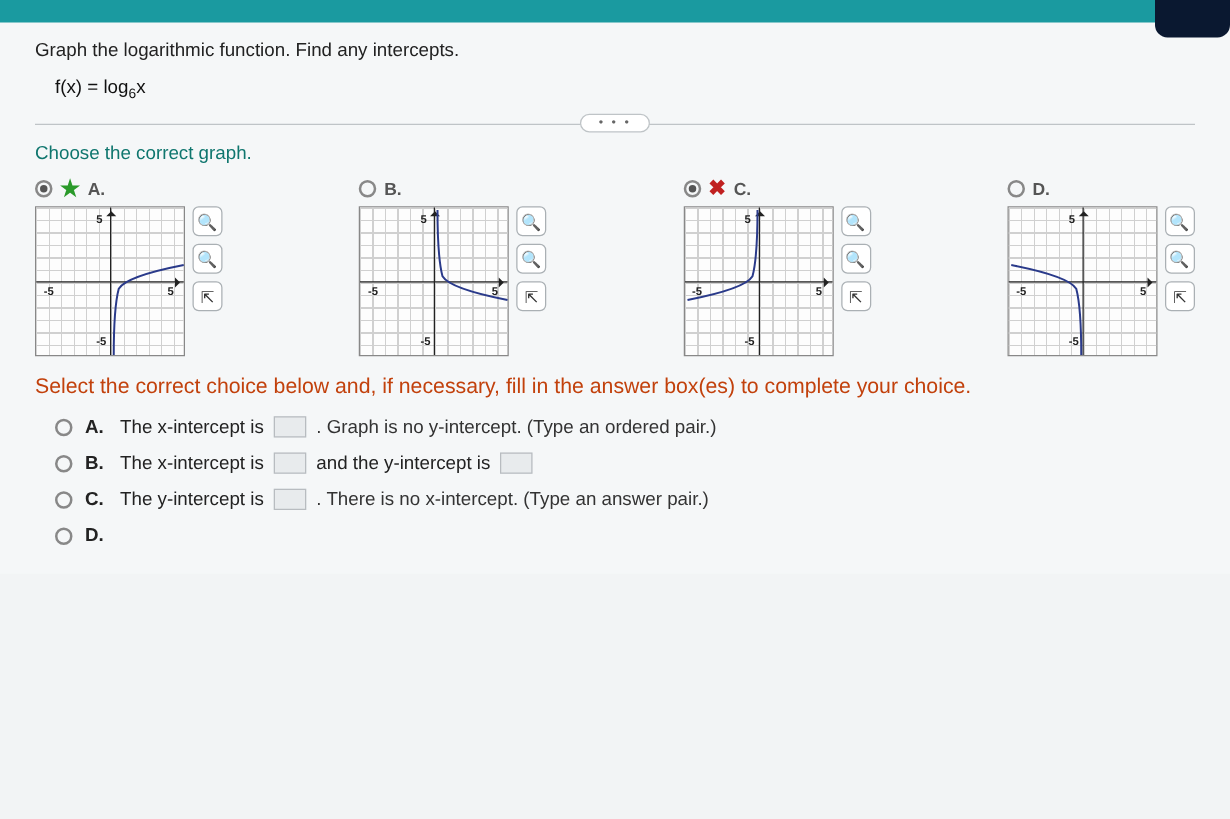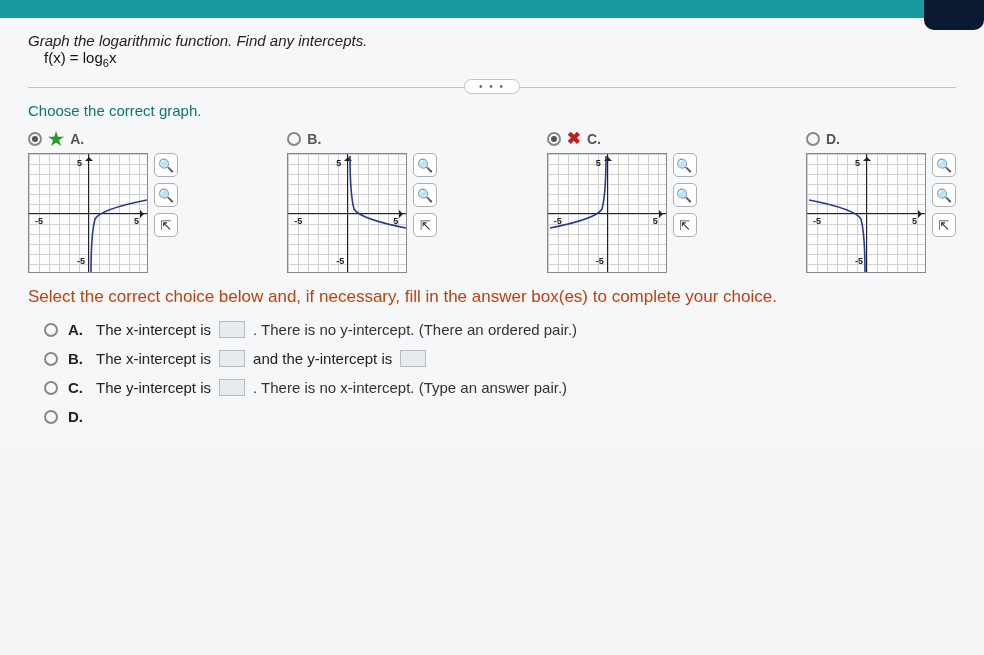--- a/index.html
+++ b/index.html
@@ -26,21 +26,21 @@
     background: #0a1830;
     border-radius: 10px;
   }
   .page {
     padding: 14px 28px 10px 28px;
     background: #f5f7f8;
   }
   .prompt {
     font-size: 15px;
     color: #222;
-    font-style: italic;
+    margin-bottom: 12px;
   }
   .formula {
     font-size: 15px;
     color: #111;
     margin-left: 16px;
     margin-bottom: 18px;
   }
   .formula .sub { font-size: 11px; vertical-align: sub; }
   .hr-wrap {
     position: relative;
@@ -379,21 +379,21 @@
 
   </div>
 
   <div class="sel-prompt">Select the correct choice below and, if necessary, fill in the answer box(es) to complete your choice.</div>
 
   <div class="ans-row">
     <span class="radio"></span>
     <span class="ans-label">A.</span>
     <span>The x-intercept is</span>
     <span class="blank"></span>
-    <span class="hint">. There is no y-intercept.  (There an ordered pair.)</span>
+    <span class="hint">. Graph is no y-intercept.  (Type an ordered pair.)</span>
   </div>
 
   <div class="ans-row">
     <span class="radio"></span>
     <span class="ans-label">B.</span>
     <span>The x-intercept is</span>
     <span class="blank"></span>
     <span>and the y-intercept is</span>
     <span class="blank"></span>
   </div>

